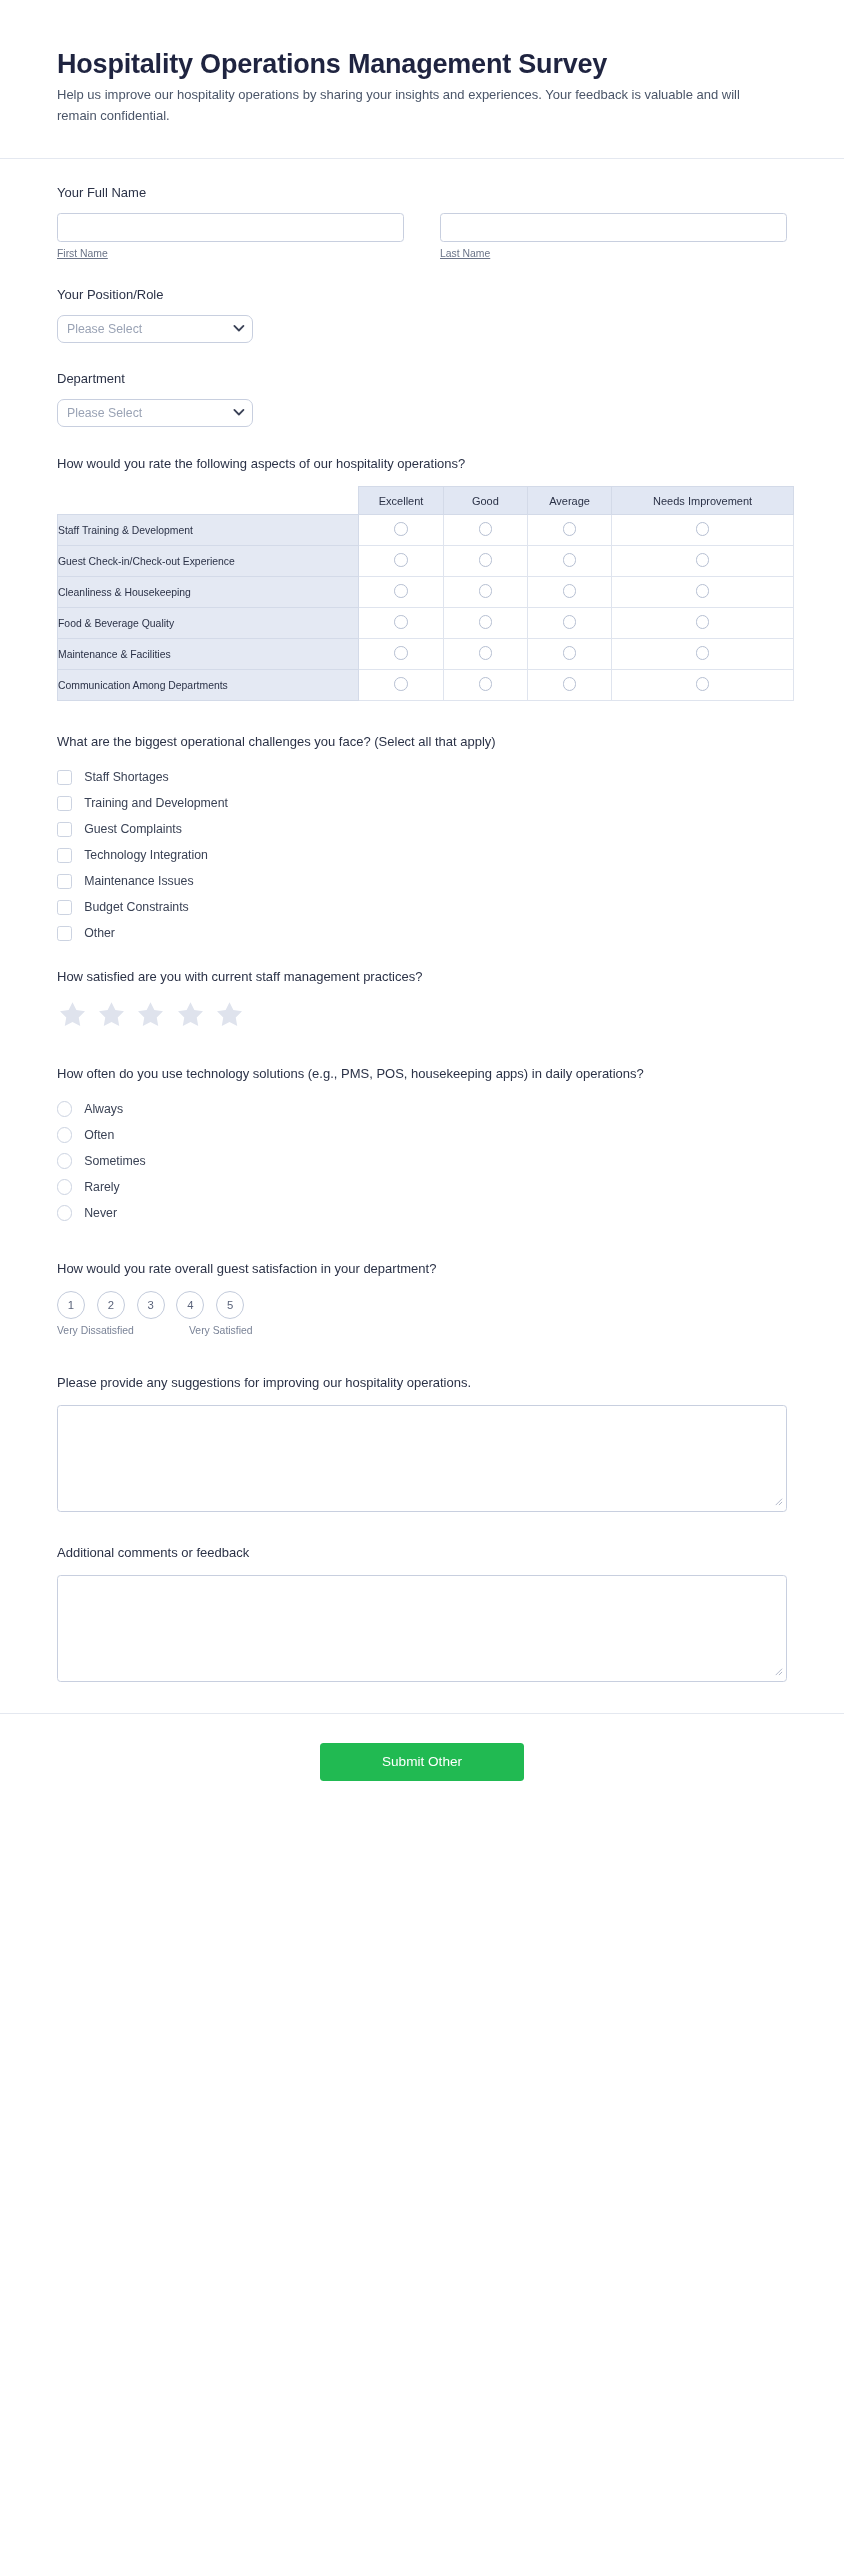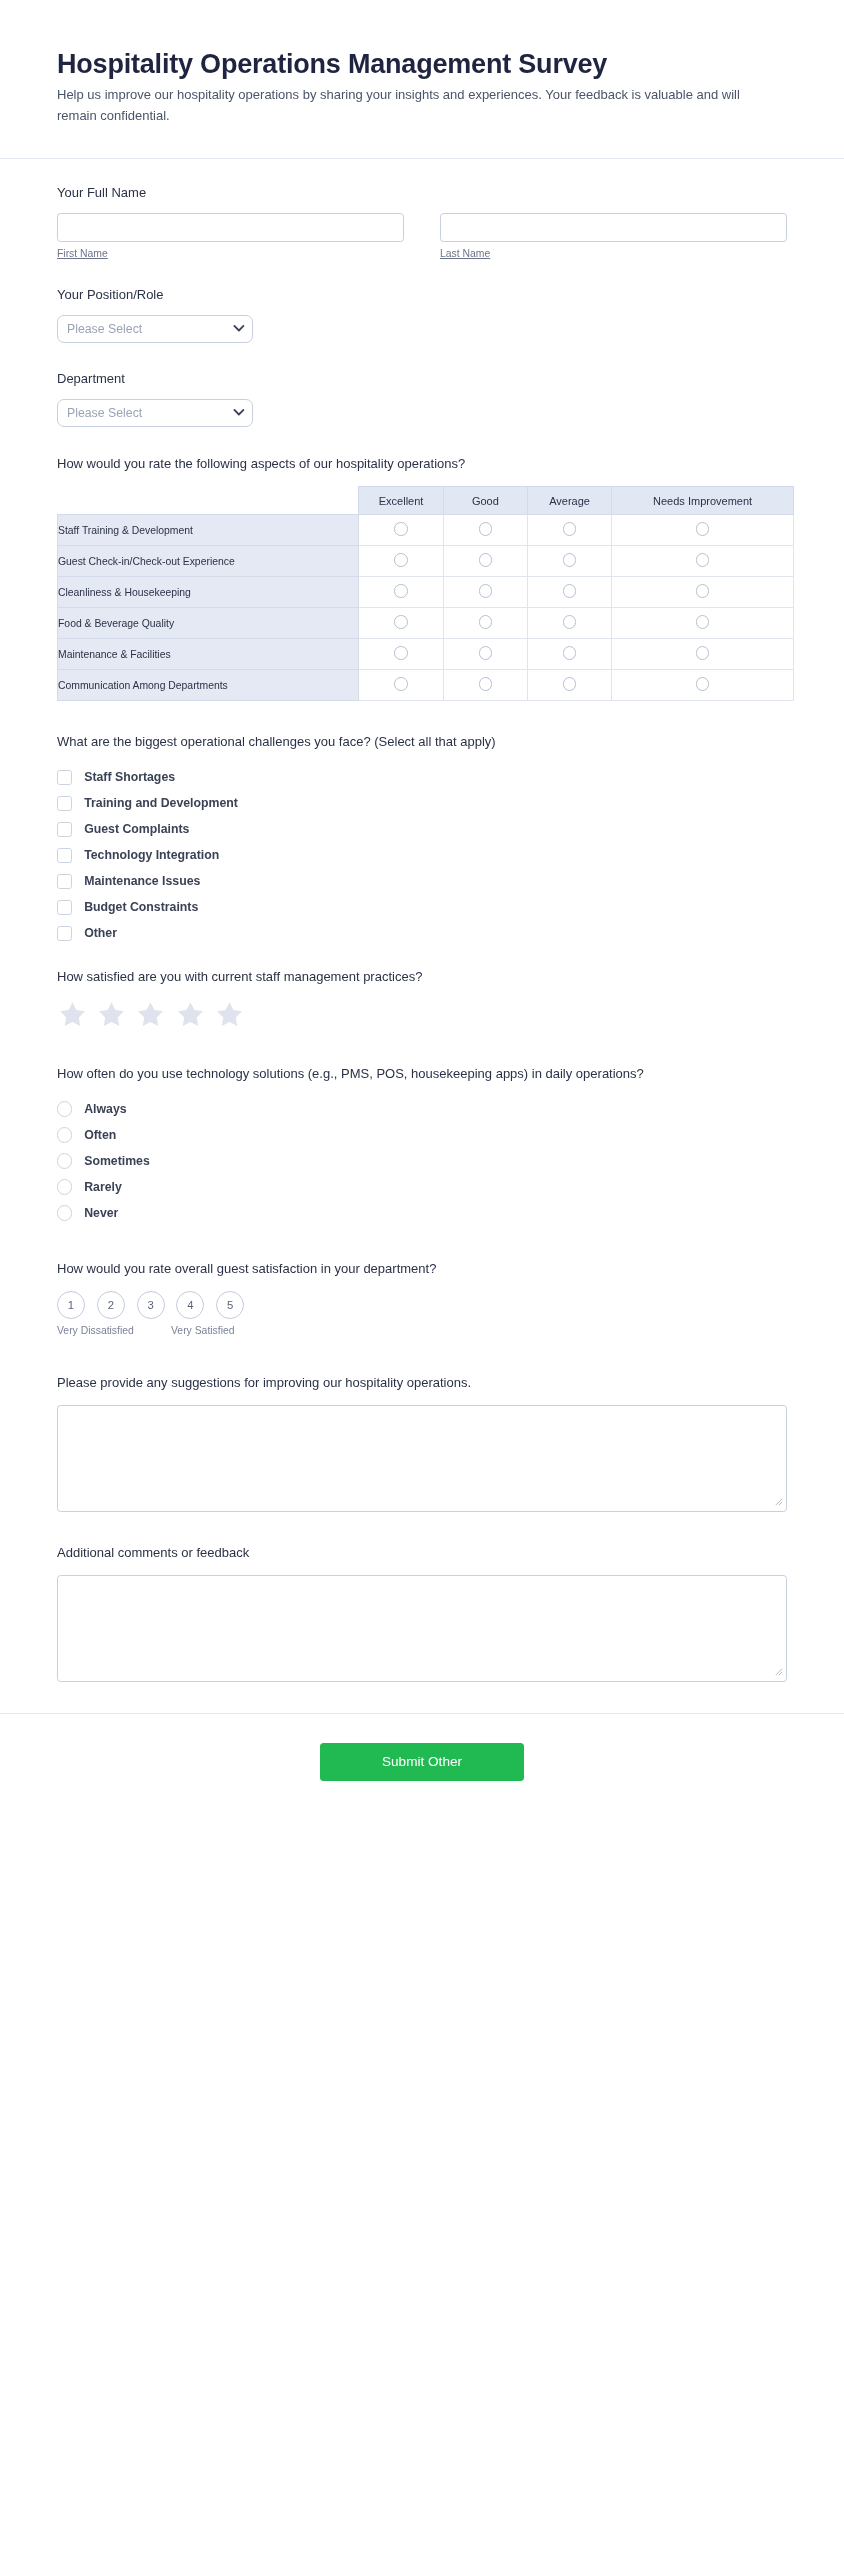--- a/index.html
+++ b/index.html
@@ -80,21 +80,21 @@
   .mx-cell {
     background:#fff; border:0.9px solid #dfe4ee;
     height:31px; text-align:center; vertical-align:middle;
   }
   .radio-dot {
     width:13.6px; height:13.6px; border:0.9px solid #b6bfd2;
     border-radius:50%; display:inline-block; background:#fff;
   }
 
   
-  .opt-list { margin:0; padding:0; list-style:none;font-weight:bold; }
+  .opt-list { margin:0; padding:0; list-style:none; }
   .opt-item { display:flex; align-items:center; height:26px; }
   .cbox {
     width:15.4px; height:15.4px; border:0.9px solid #ccd3e1; border-radius:2.7px;
     background:#fff; flex:0 0 auto; margin-right:11.8px;
   }
   .rbox {
     width:15.4px; height:15.4px; border:0.9px solid #ccd3e1; border-radius:50%;
     background:#fff; flex:0 0 auto; margin-right:11.8px;
   }
   .opt-text { font-size:12.3px; color:#3a4255; line-height:1; }
@@ -106,21 +106,21 @@
   
   .scale-row { display:flex; gap:11.8px; margin-top:1.8px; }
   .scale-num {
     width:28px; height:28px; border:0.9px solid #c3cbdb; border-radius:50%;
     display:flex; align-items:center; justify-content:center;
     font-size:11.3px; color:#5a637a; background:#fff;
   }
   .scale-labels { position:relative; height:14.5px; margin-top:6.4px; width:227px; }
   .scale-lab { position:absolute; font-size:10.4px; color:#7a8397; white-space:nowrap; }
   .scale-lab.left { left:0; }
-  .scale-lab.right { left:114px; }
+  .scale-lab.right { left:132px; }
 
   
   .ta {
     width:100%; height:107px; border:0.9px solid #c8cfdf; border-radius:3.6px;
     background:#fff; resize:none; display:block;
     font-family:"Liberation Sans", sans-serif; font-size:12.7px;
     color:#2b3247; padding:7.3px 9px; outline:none;
   }
   .ta-wrap { position:relative; }
   .grip { position:absolute; right:4.5px; bottom:3.6px; pointer-events:none; }

